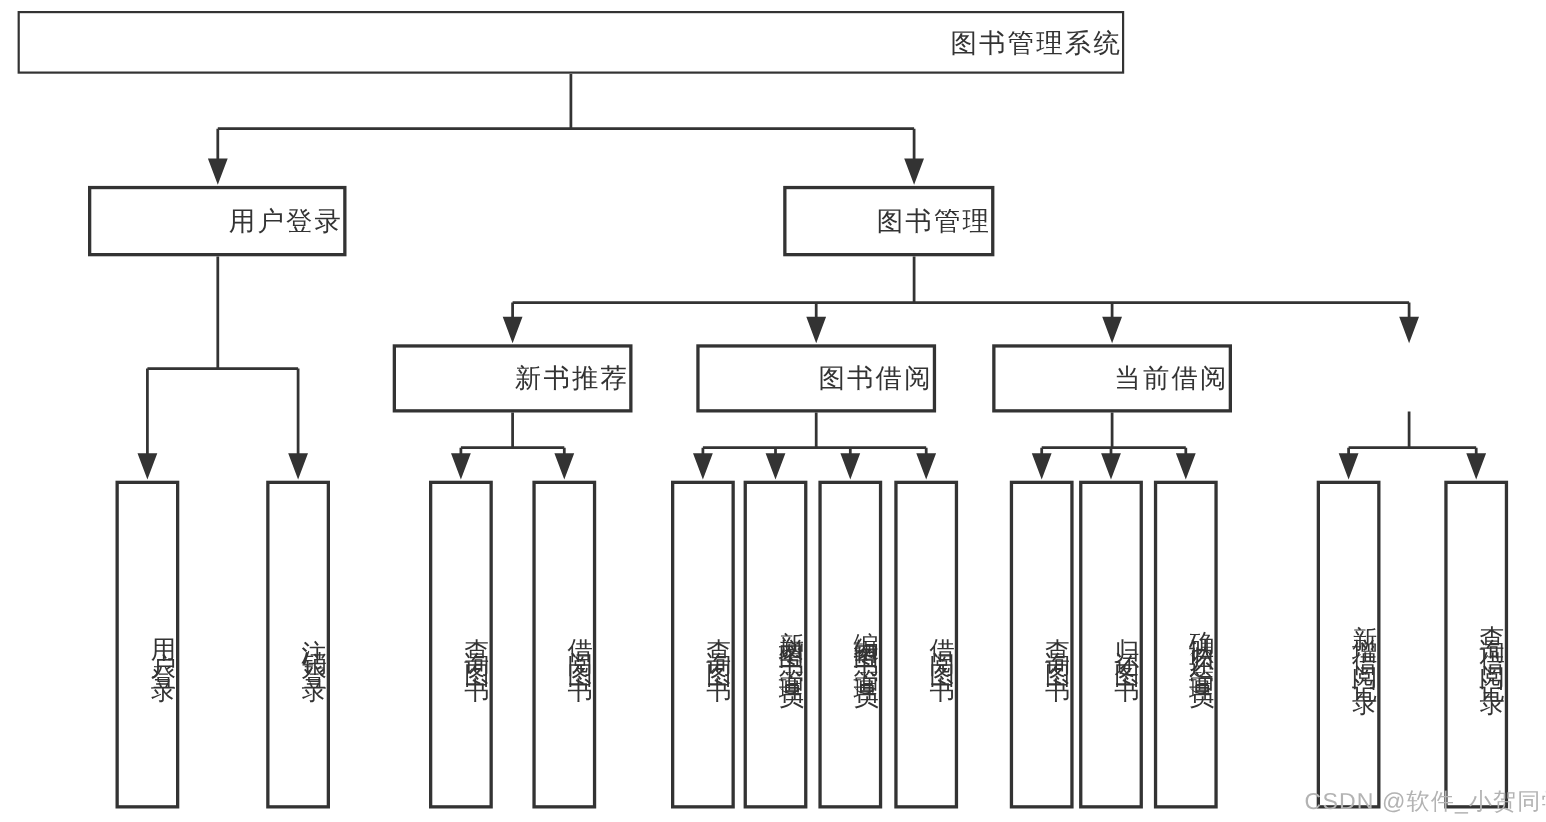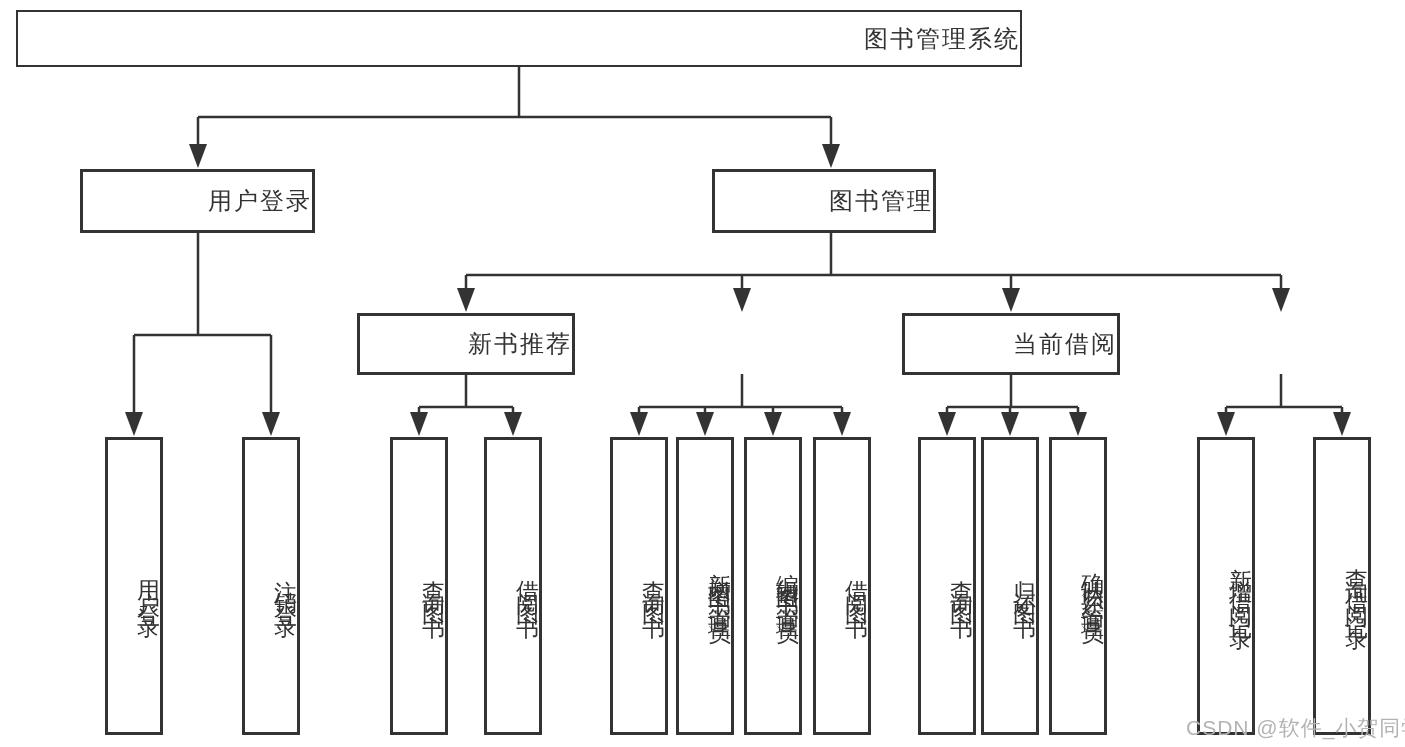--- a/index.html
+++ b/index.html
@@ -122,26 +122,29 @@
          M1333 412 L1351 412 L1342 436 Z"></path>
   </svg>
 
   <div class="node hbox root-box" style="left:16px; top:10px; width:1006px; height:57px;">
     <span>图书管理系统</span>
   </div>
 
   <div class="node hbox" style="left:80px; top:169px; width:235px; height:64px;">
     <span>用户登录</span>
   </div>
-  <div class="node hbox" style="left:712px; top:169px; width:224px; height:64px;">
+  <div class="node hbox" style="left:712px; top:169px; width:192px; height:64px;">
     <span>图书管理</span>
   </div>
 
   <div class="node hbox" style="left:357px; top:313px; width:218px; height:62px;padding-left:28px;">
     <span>新书推荐</span>
+  </div>
+  <div class="node hbox" style="left:633px; top:313px; width:218px; height:62px;">
+    <span>图书借阅</span>
   </div>
   <div class="node hbox" style="left:902px; top:313px; width:218px; height:62px;">
     <span>当前借阅</span>
   </div>
 
   <div class="node vbox" style="left:105px; top:437px; width:58px; height:298px;">
     <span class="vlabel" style="letter-spacing: 12px;">用户登录</span>
   </div>
   <div class="node vbox" style="left:242px; top:437px; width:58px; height:298px;">
     <span class="vlabel" style="letter-spacing: 12px;">注销登录</span>

